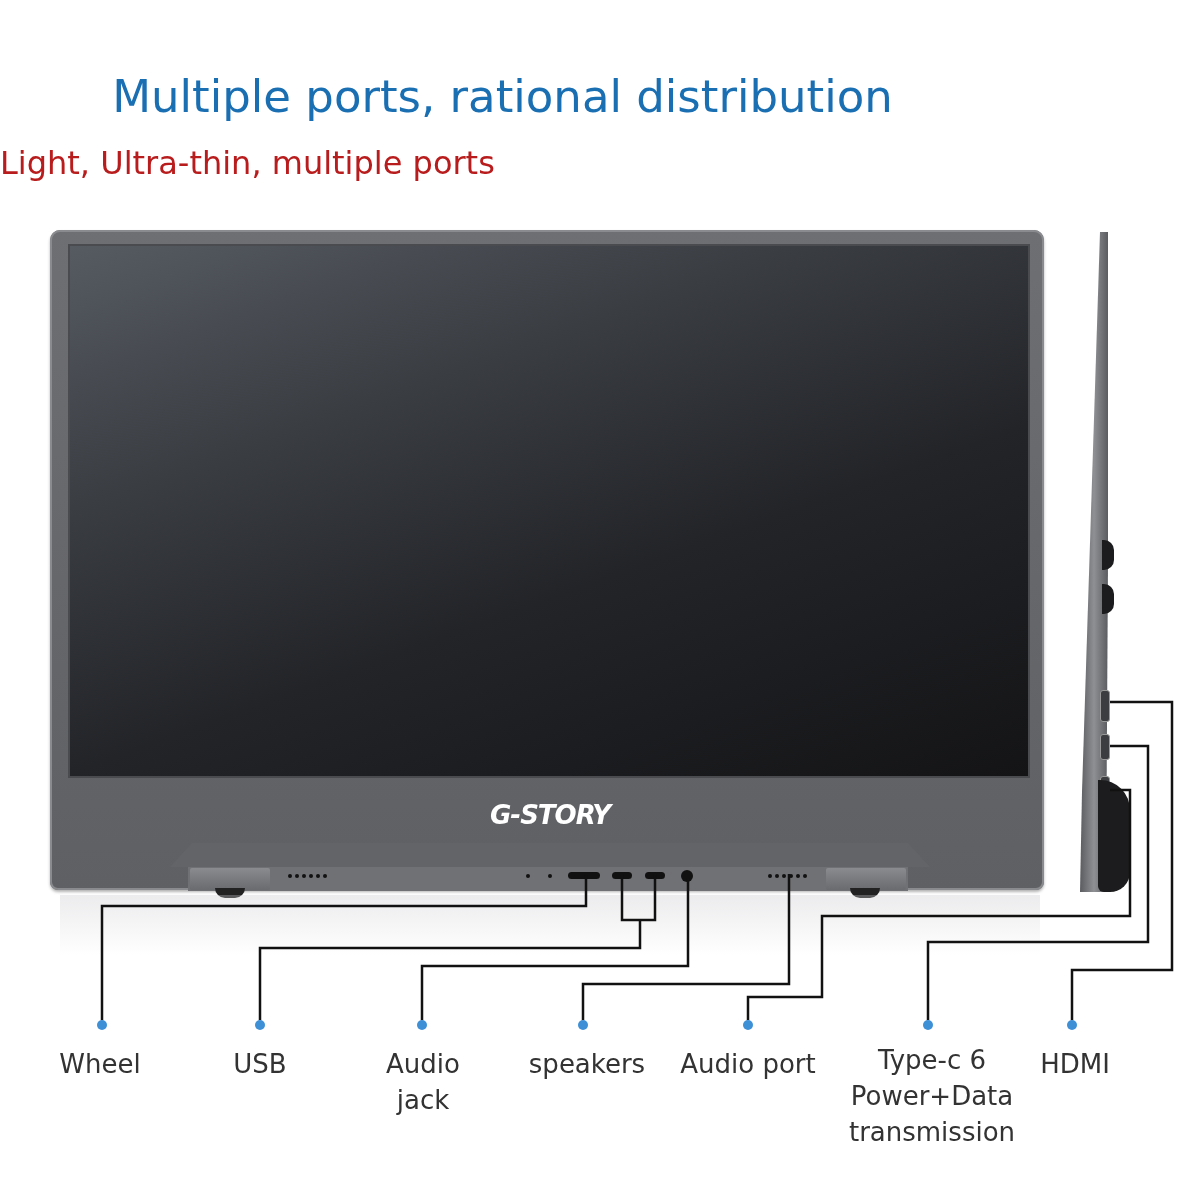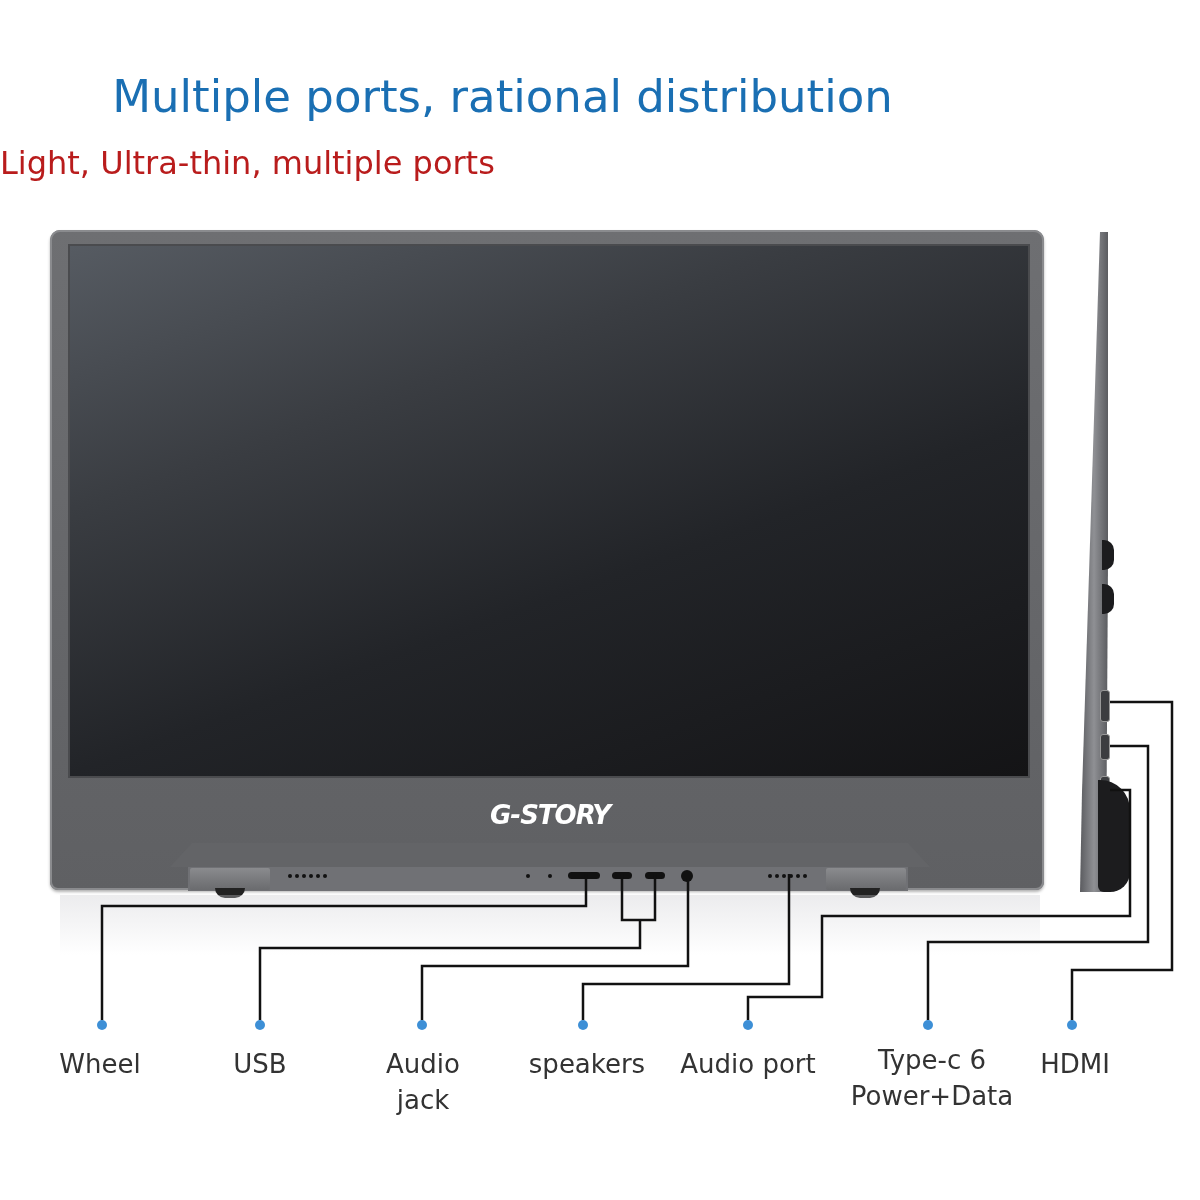--- a/index.html
+++ b/index.html
@@ -138,18 +138,19 @@
 
 <div class="dot" style="left:743px;top:1020px"></div>
 <div class="label" style="left:648px;top:1046px">
   <div>Audio port</div>
 </div>
 
 <div class="dot" style="left:923px;top:1020px"></div>
 <div class="label" style="left:832px;top:1042px">
   <div>Type-c 6</div>
   <div>Power+Data</div>
+  <div>transmission</div>
 </div>
 
 <div class="dot" style="left:1067px;top:1020px"></div>
 <div class="label" style="left:975px;top:1046px">
   <div>HDMI</div>
 </div>
 
 </body></html>

